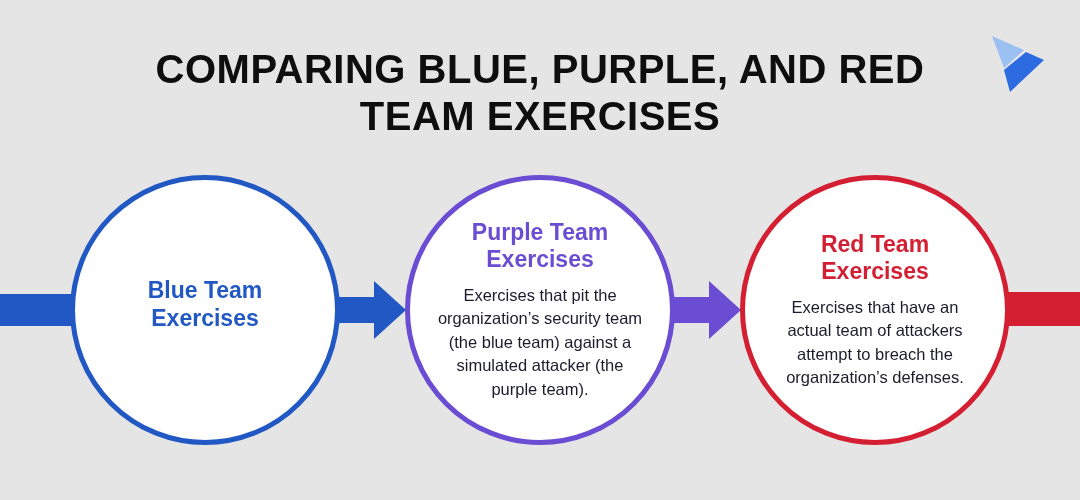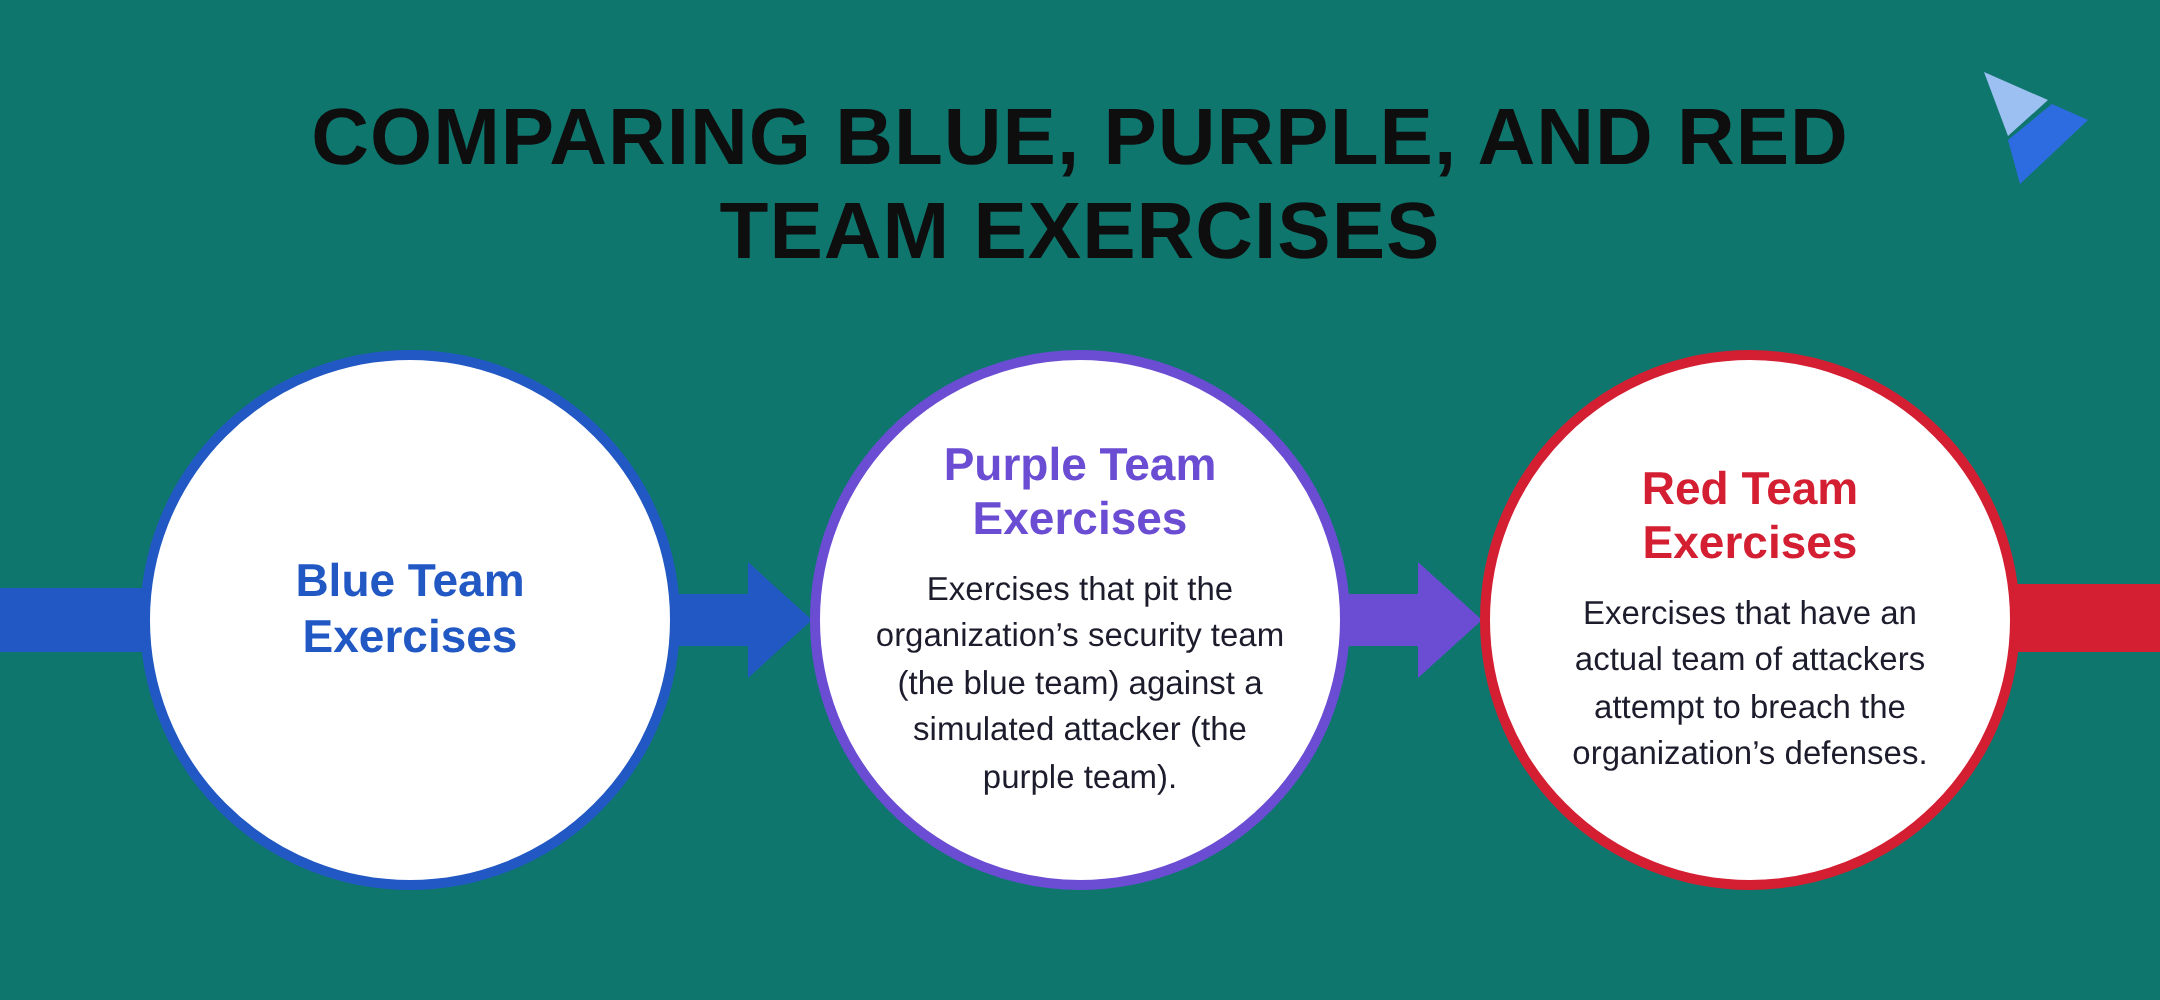--- a/index.html
+++ b/index.html
@@ -3,21 +3,21 @@
 <meta charset="utf-8">
 <style>
   * { margin: 0; padding: 0; box-sizing: border-box; }
   html, body { background: #ffffff; }
   body { font-family: "Liberation Sans", sans-serif; }
 
   .canvas {
     position: relative;
     width: 1080px;
     height: 500px;
-    background: #0f766e;
+    background: #e5e5e5;
     overflow: hidden;
     text-decoration: underline;
   }
 
   .page-title {
     position: absolute;
     top: 46px;
     left: 140px;
     width: 800px;
     text-align: center;

